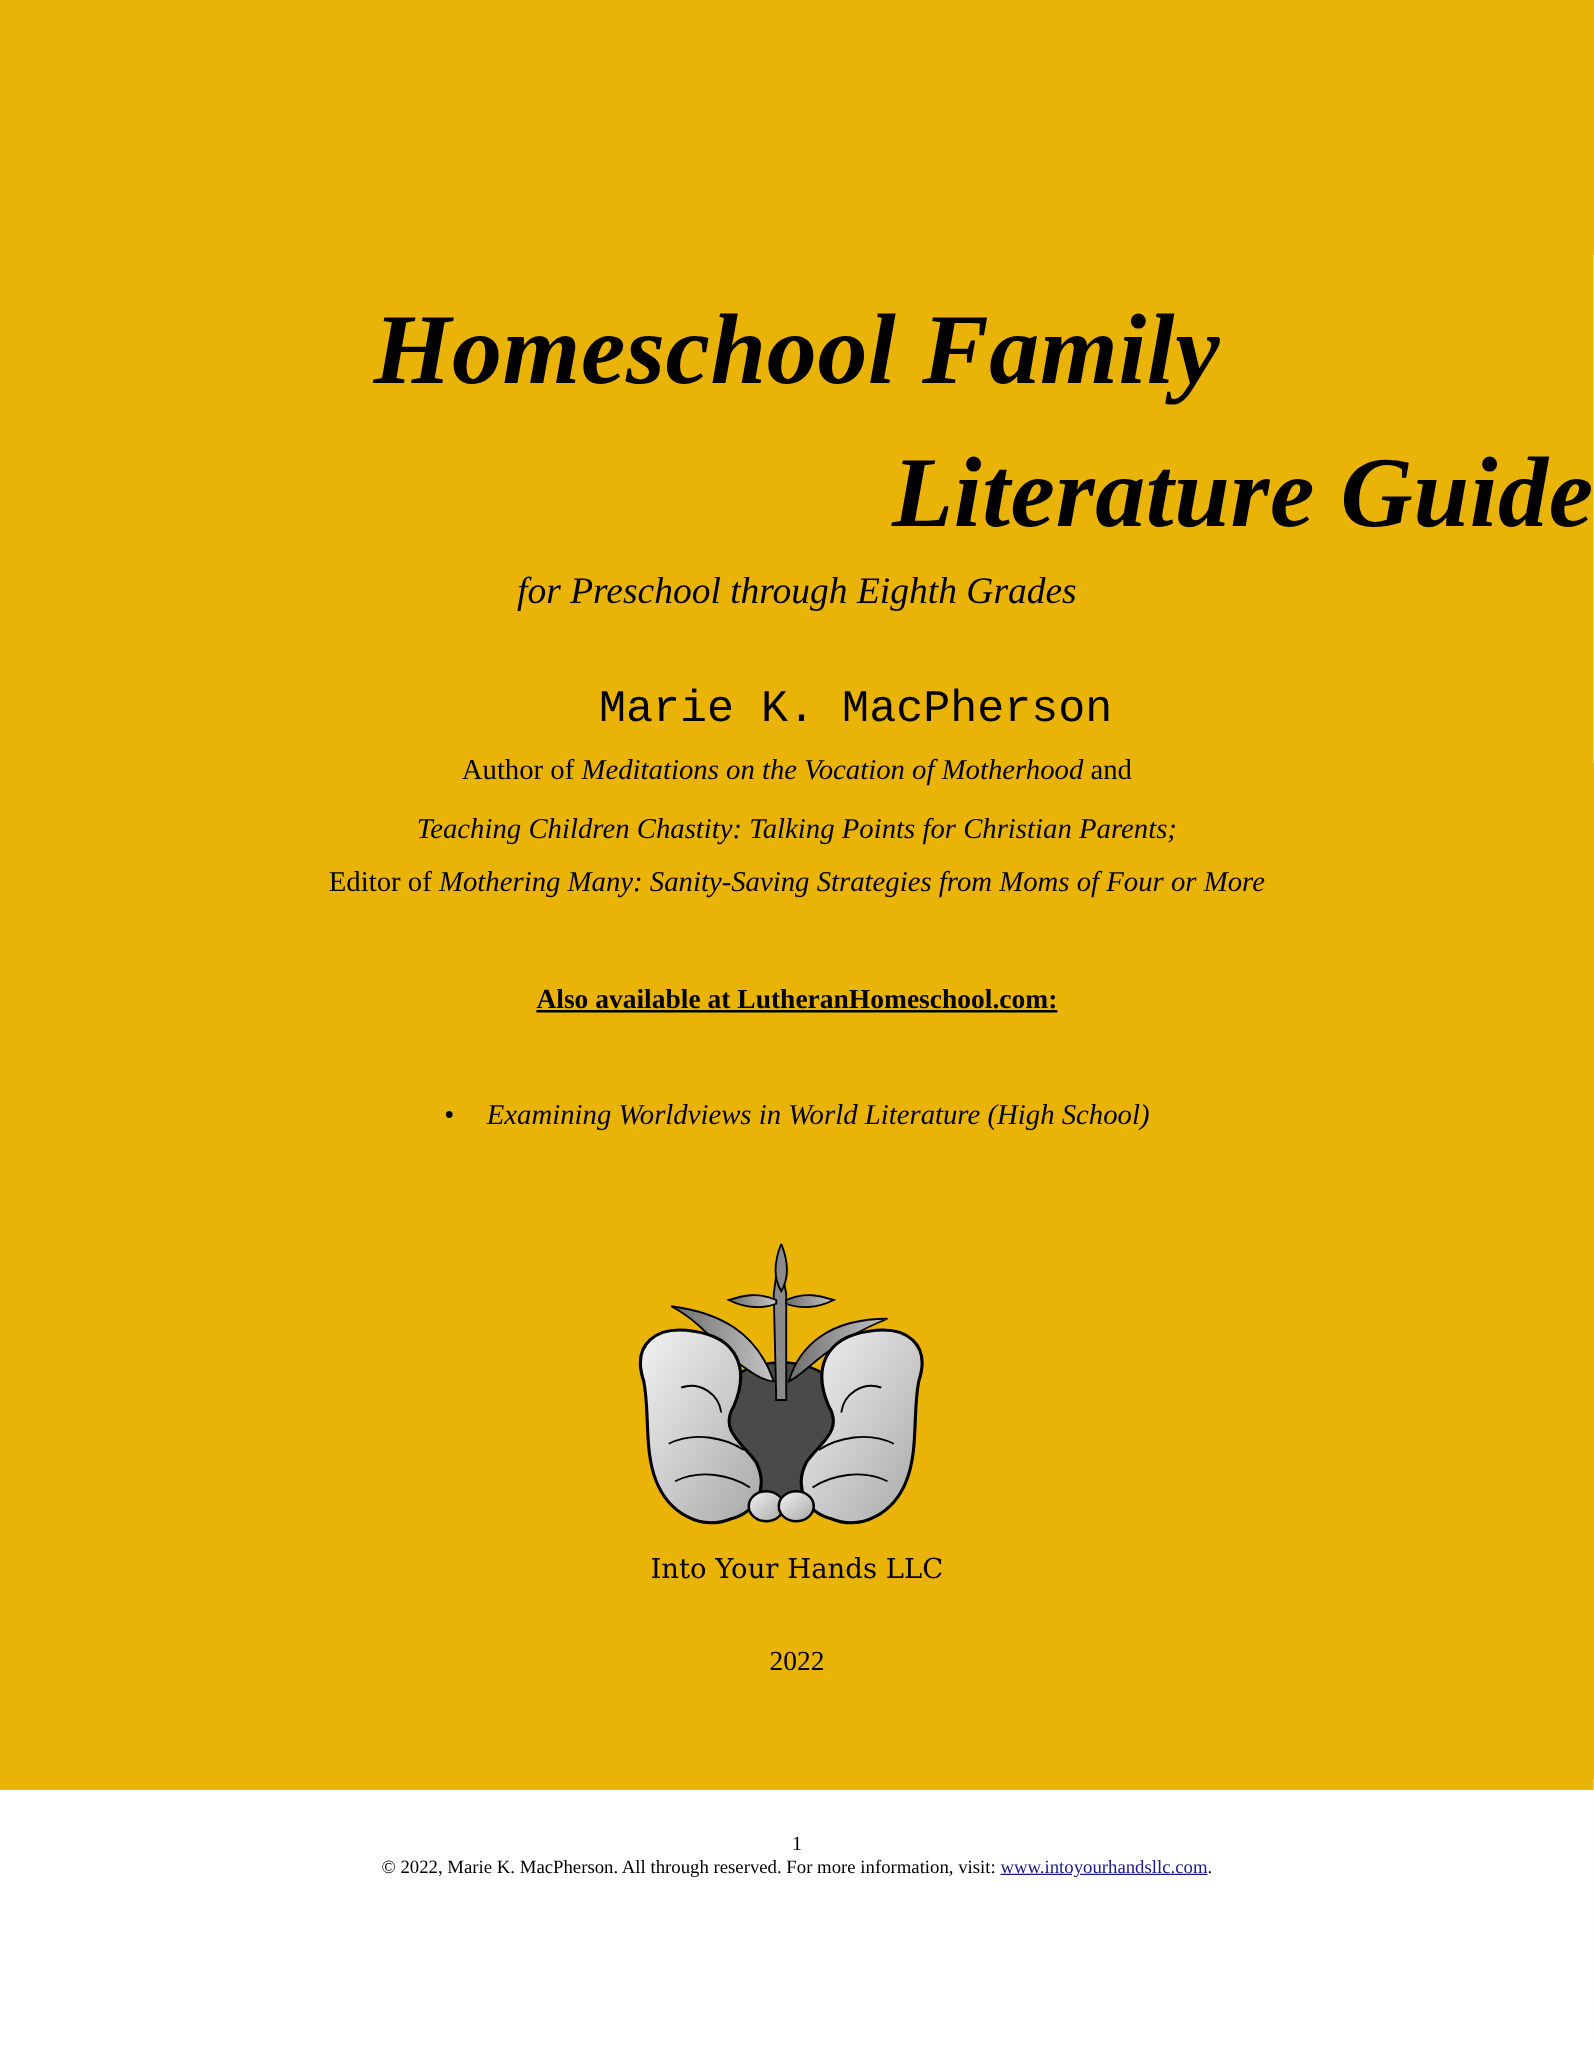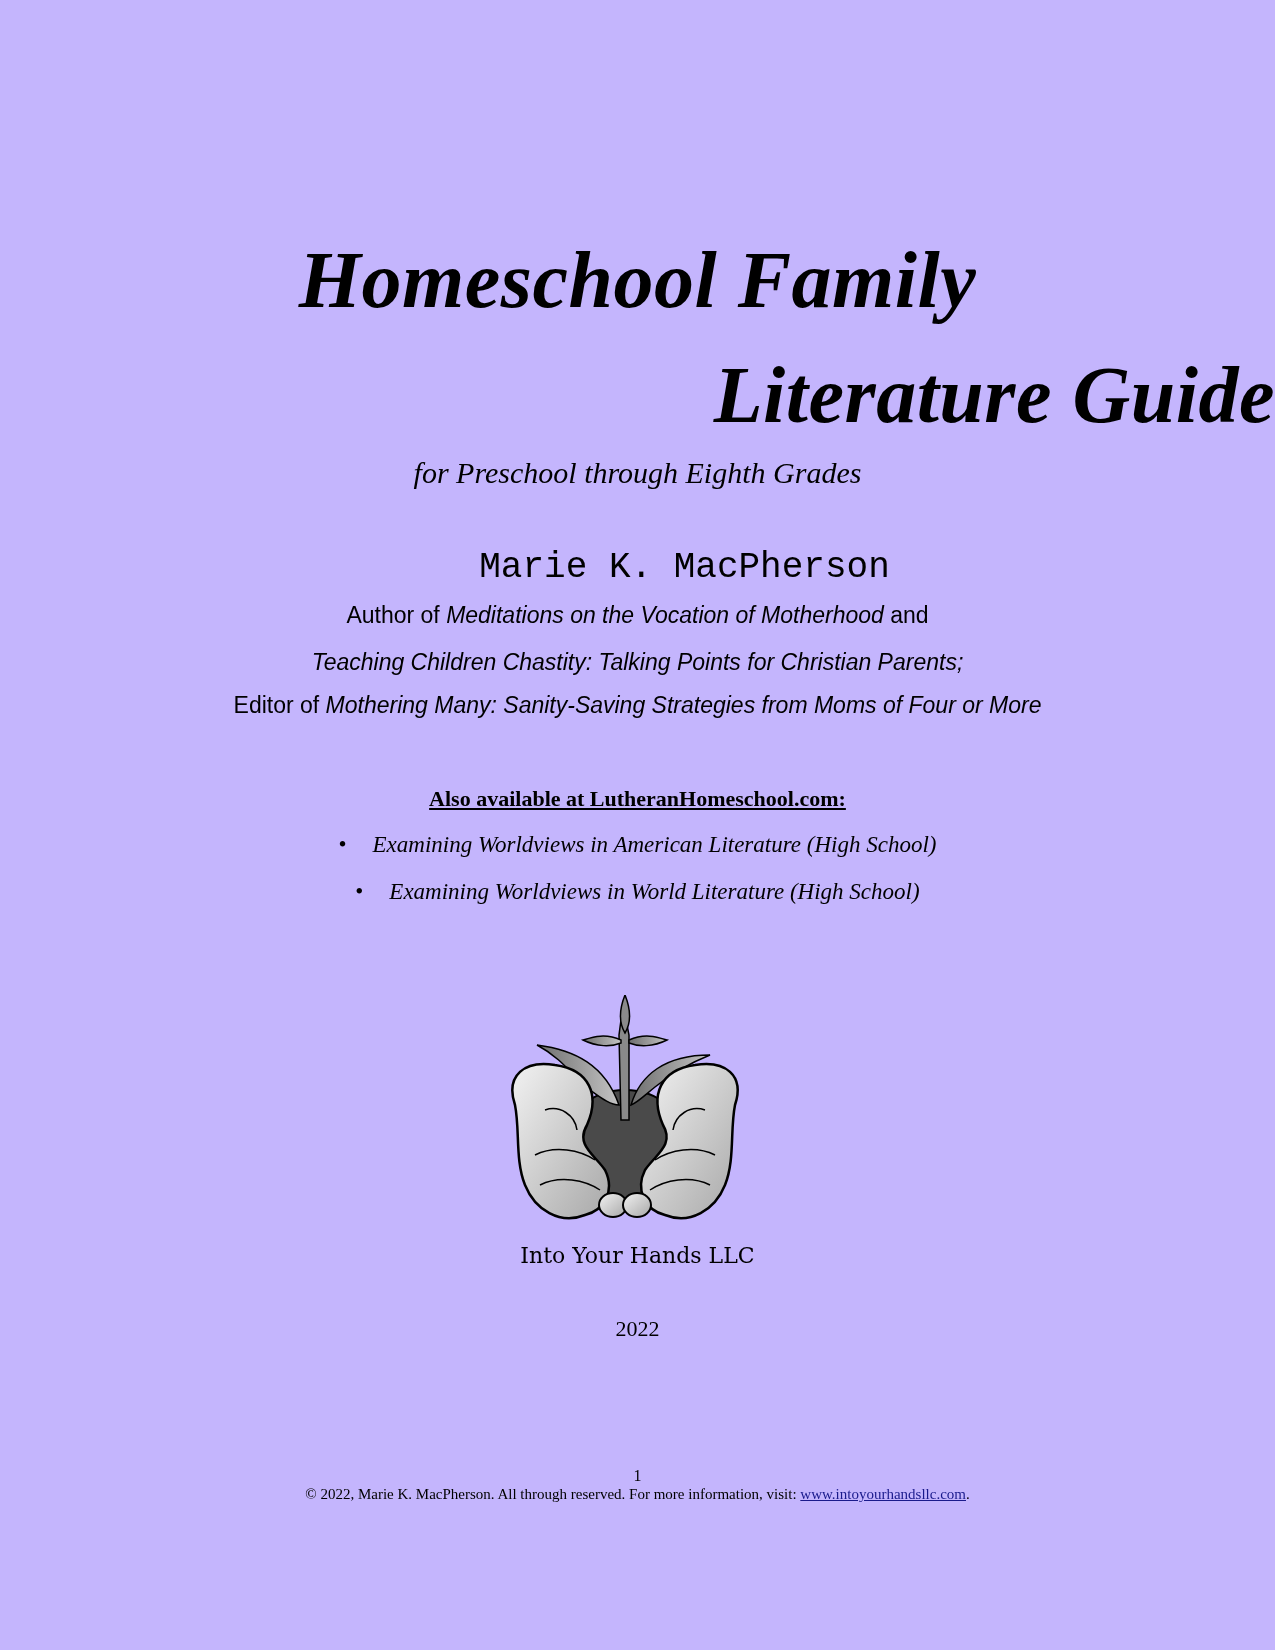--- a/index.html
+++ b/index.html
@@ -1,17 +1,17 @@
 <!DOCTYPE html>
 <html><head>
   <meta charset="utf-8">
   <style>
     html, body { margin: 0; padding: 0; background: #ffffff; }
     body { width: 1275px; height: 1650px; position: relative; overflow: hidden; color: #000; }
-    .page { position: absolute; left: 0; top: 0; width: 1275px; height: 1650px; background: #c4b5fd; }
+    .page { position: absolute; left: 0; top: 0; width: 1275px; height: 1432px; background: #eab308; }
     .center { position: absolute; left: 0; width: 1275px; text-align: center; white-space: nowrap; }
 
     .title-line {
       font-family: "Liberation Serif", "DejaVu Serif", serif;
       font-style: italic;
       font-weight: bold;
       font-size: 80px;
       line-height: 1;
       letter-spacing: 0.5px;
     }
@@ -26,21 +26,21 @@
       line-height: 1;
     }
     .author {
       top: 550px;
       font-family: Liberation Mono, monospace;
       font-size: 36px;
       line-height: 1;
       padding-left: 47px;
     }
     .credit {
-      font-family: Liberation Sans, sans-serif;
+      font-family: Liberation Serif, serif;
       font-size: 23px;
       line-height: 1;
     }
     .credit-1 { top: 604px; }
     .credit-2 { top: 651px; }
     .credit-3 { top: 694px; }
     .credit em { font-style: italic; }
 
     .also-heading {
       top: 788px;
@@ -113,23 +113,20 @@
   </div>
   <div class="center credit credit-2">
     <em>Teaching Children Chastity: Talking Points for Christian Parents;</em>
   </div>
   <div class="center credit credit-3">
     <span>Editor of </span><em>Mothering Many: Sanity-Saving Strategies from Moms of Four or More</em>
   </div>
 
   <div class="center also-heading">Also available at LutheranHomeschool.com:</div>
 
-  <div class="center list-item list-1">
-    <span class="bullet">•</span><span>Examining Worldviews in American Literature (High School)</span>
-  </div>
   <div class="center list-item list-2">
     <span class="bullet">•</span><span>Examining Worldviews in World Literature (High School)</span>
   </div>
 
   <svg class="logo" viewBox="0 0 240 250" xmlns="http://www.w3.org/2000/svg">
     <defs>
       <linearGradient id="handGrad" x1="0" y1="0" x2="1" y2="1">
         <stop offset="0" stop-color="#f2f2f2"></stop>
         <stop offset="1" stop-color="#a8a8a8"></stop>
       </linearGradient>

